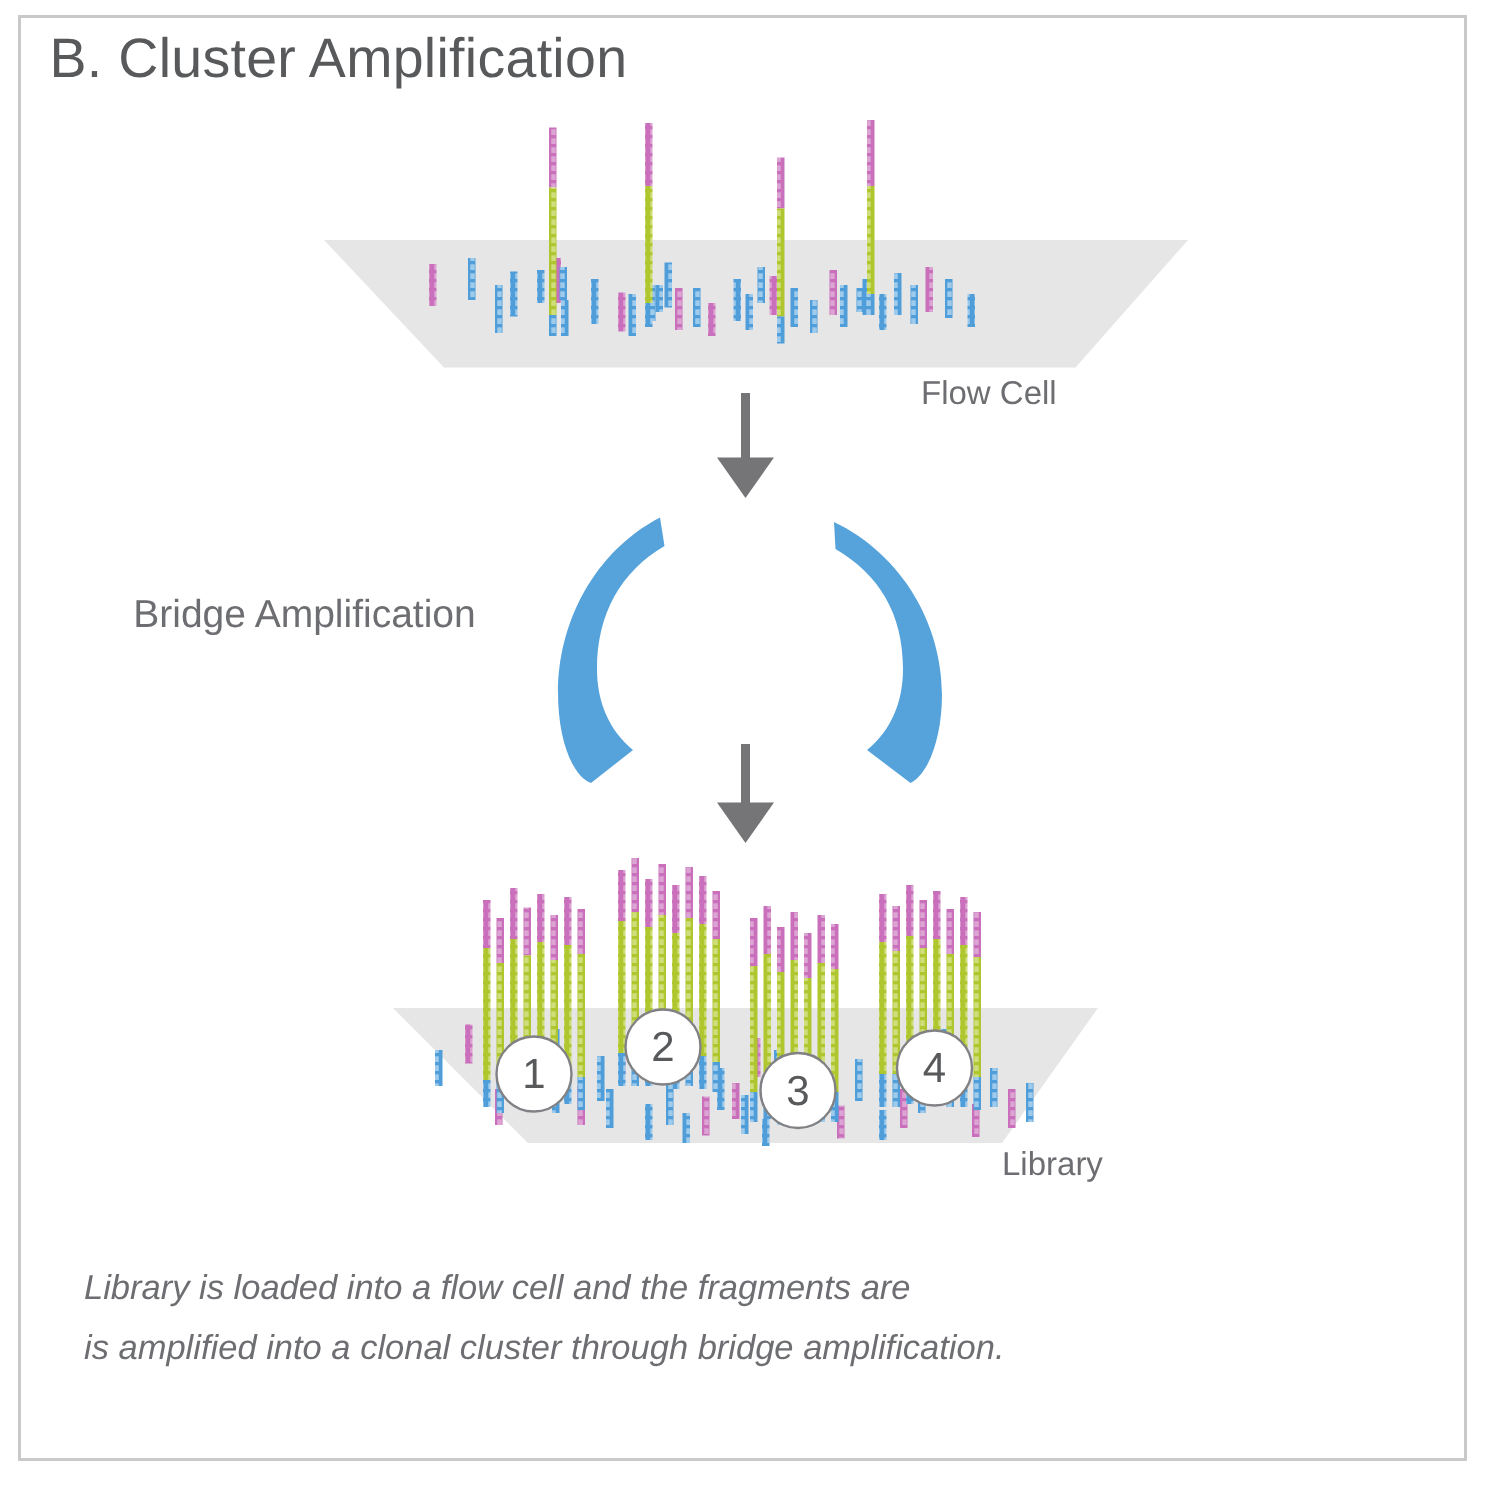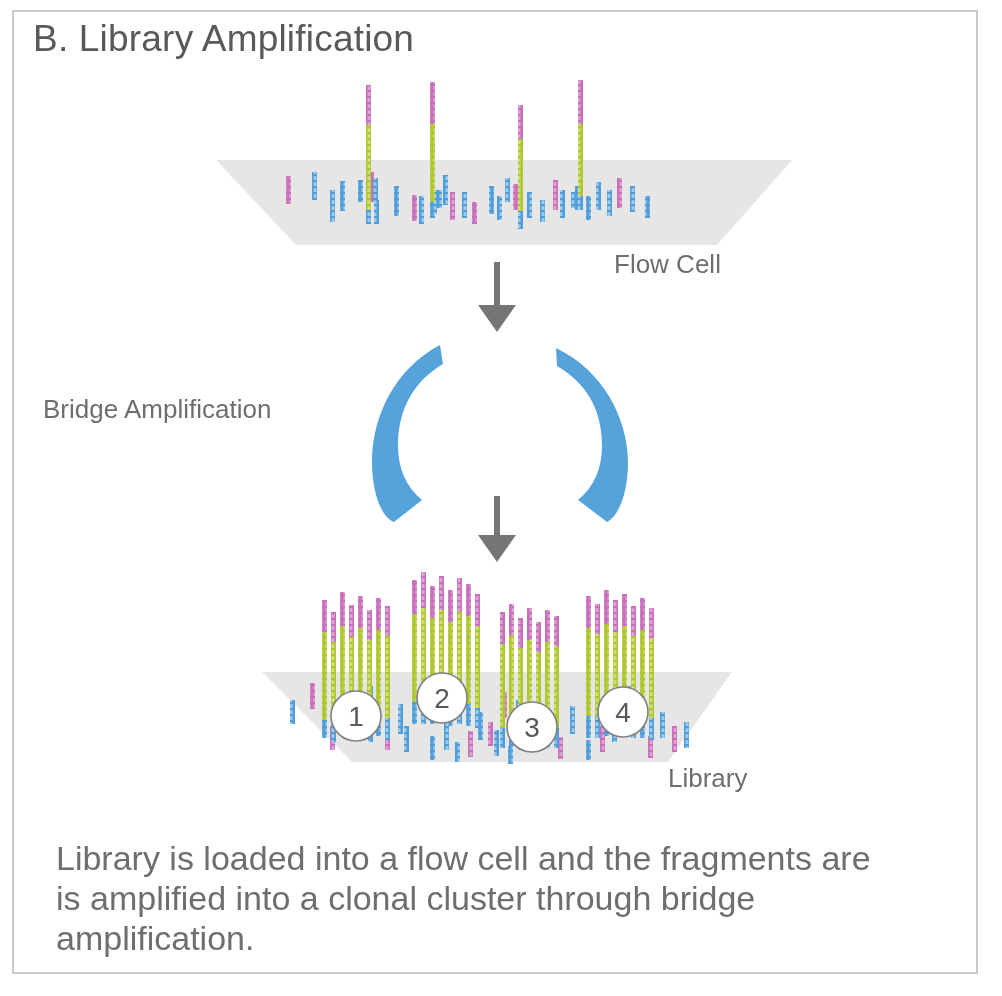--- a/index.html
+++ b/index.html
@@ -31,61 +31,63 @@
     position: absolute;
     left: 33px;
     top: 18px;
     font-size: 37px;
     color: #58595b;
     letter-spacing: 0.2px;
     white-space: nowrap;
   }
   .stage-label {
     position: absolute;
-    font-size: 26px;
+    font-size: 22px;
     color: #6d6e71;
     white-space: nowrap;
   }
   #label-flow-cell { left: 614px; top: 249px; }
   #label-clusters  { left: 668px; top: 763px; }
   #label-bridge {
     position: absolute;
     left: 43px;
     top: 390px;
     width: 320px;
+    text-align: center;
     font-size: 26px;
     line-height: 38px;
     color: #6d6e71;
   }
   #caption {
     position: absolute;
     left: 56px;
     top: 838px;
     width: 890px;
-    font-size: 34px;
+    font-size: 23px;
     line-height: 40px;
     color: #6d6e71;
+    font-style: italic;
   }
   .svg-layer {
     position: absolute;
     left: 0;
     top: 0;
     width: 1002px;
     height: 996px;
     pointer-events: none;
   }
 </style>
 </head>
 <body>
 
 <div id="figure">
 
   <div id="frame" style="border-color: rgb(201, 201, 201);"></div>
 
-  <div id="panel-title" style="color: rgb(88, 89, 91);">B. Library Amplification</div>
+  <div id="panel-title" style="color: rgb(88, 89, 91);">B. Cluster Amplification</div>
 
   <svg class="svg-layer" viewBox="0 0 1002 996">
     <defs>
 
       <pattern id="pat-pink" width="6" height="6" patternUnits="userSpaceOnUse">
         <rect width="6" height="6" fill="#dca4d2"></rect>
         <rect x="0" y="0" width="6" height="2.2" fill="#c96fbb"></rect>
         <rect x="0" y="0" width="1.5" height="6" fill="#c96fbb"></rect>
         <rect x="4.5" y="0" width="1.5" height="6" fill="#c96fbb"></rect>
       </pattern>

